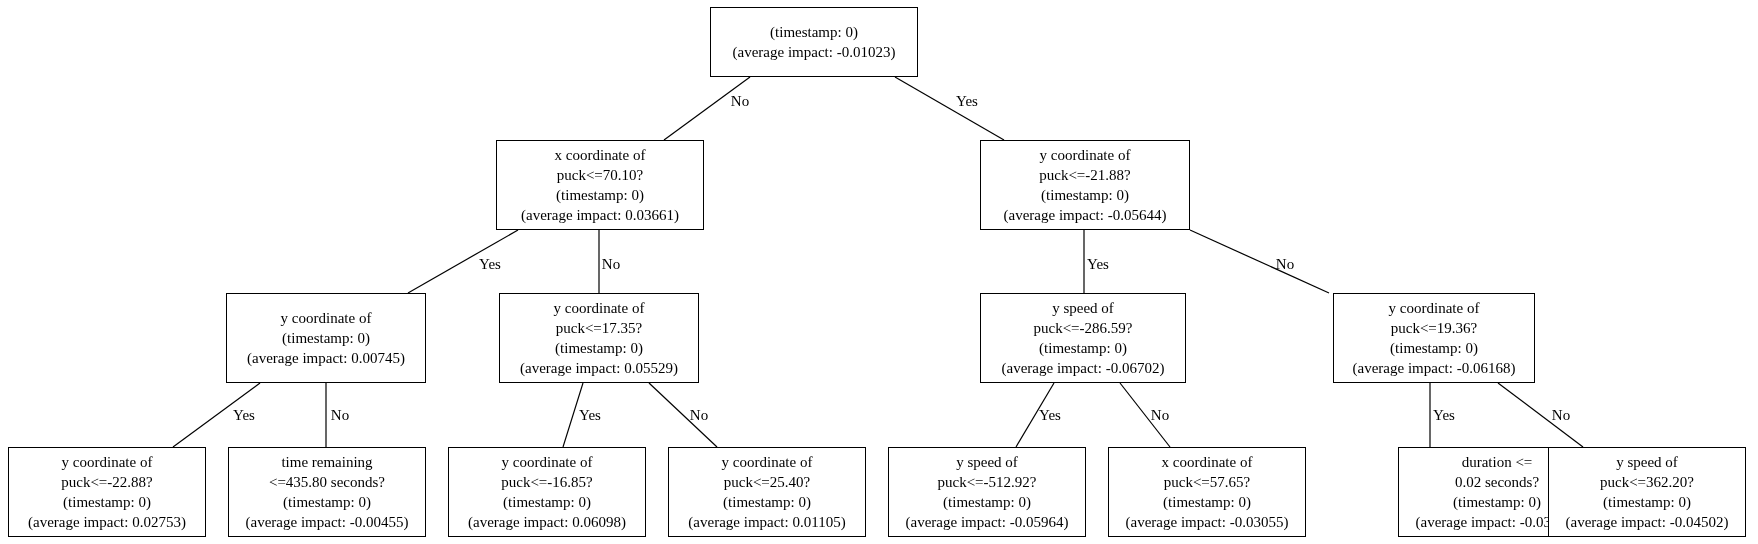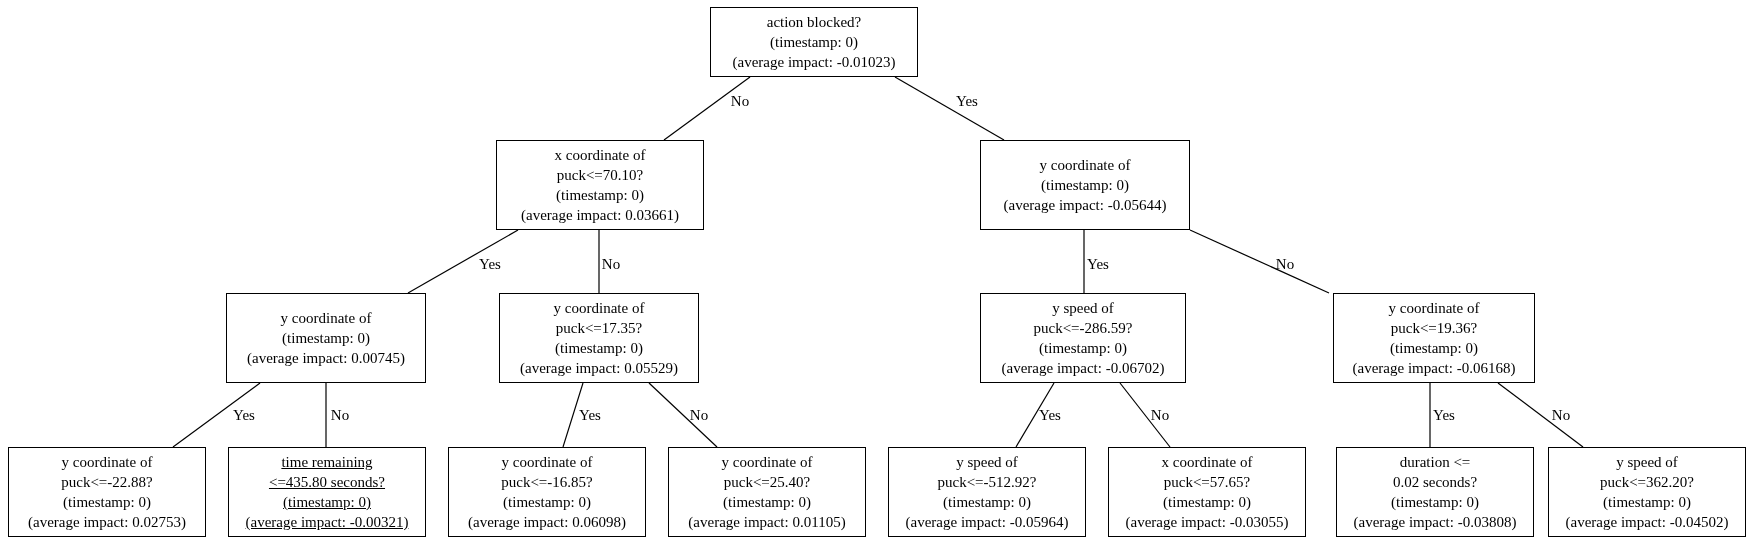--- a/index.html
+++ b/index.html
@@ -61,33 +61,33 @@
     <text x="340" y="420">No</text>
     <text x="590" y="420">Yes</text>
     <text x="699" y="420">No</text>
     <text x="1050" y="420">Yes</text>
     <text x="1160" y="420">No</text>
     <text x="1444" y="420">Yes</text>
     <text x="1561" y="420">No</text>
   </svg>
 
   <div class="node" style="left:710px;top:7px;width:208px;height:70px;">
-    <div class="nl">action blocked?</div>
     <div class="nl">(timestamp: 0)</div>
     <div class="nl">(average impact: -0.01023)</div>
   </div>
 
   <div class="node" style="left:496px;top:140px;width:208px;height:90px;">
     <div class="nl">x coordinate of</div>
     <div class="nl">puck&lt;=70.10?</div>
     <div class="nl">(timestamp: 0)</div>
     <div class="nl">(average impact: 0.03661)</div>
   </div>
   <div class="node" style="left:980px;top:140px;width:210px;height:90px;">
     <div class="nl">y coordinate of</div>
+    <div class="nl">puck&lt;=-21.88?</div>
     <div class="nl">(timestamp: 0)</div>
     <div class="nl">(average impact: -0.05644)</div>
   </div>
 
   <div class="node" style="left:226px;top:293px;width:200px;height:90px;">
     <div class="nl">y coordinate of</div>
     <div class="nl">(timestamp: 0)</div>
     <div class="nl">(average impact: 0.00745)</div>
   </div>
   <div class="node" style="left:499px;top:293px;width:200px;height:90px;">
@@ -108,25 +108,25 @@
     <div class="nl">(timestamp: 0)</div>
     <div class="nl">(average impact: -0.06168)</div>
   </div>
 
   <div class="node" style="left:8px;top:447px;width:198px;height:90px;">
     <div class="nl">y coordinate of</div>
     <div class="nl">puck&lt;=-22.88?</div>
     <div class="nl">(timestamp: 0)</div>
     <div class="nl">(average impact: 0.02753)</div>
   </div>
-  <div class="node" style="left:228px;top:447px;width:198px;height:90px;text-decoration:underline;">
+  <div class="node" style="left:228px;top:447px;width:198px;height:90px;">
     <div class="nl">time remaining</div>
     <div class="nl">&lt;=435.80 seconds?</div>
     <div class="nl">(timestamp: 0)</div>
-    <div class="nl">(average impact: -0.00321)</div>
+    <div class="nl">(average impact: -0.00455)</div>
   </div>
   <div class="node" style="left:448px;top:447px;width:198px;height:90px;">
     <div class="nl">y coordinate of</div>
     <div class="nl">puck&lt;=-16.85?</div>
     <div class="nl">(timestamp: 0)</div>
     <div class="nl">(average impact: 0.06098)</div>
   </div>
   <div class="node" style="left:668px;top:447px;width:198px;height:90px;">
     <div class="nl">y coordinate of</div>
     <div class="nl">puck&lt;=25.40?</div>
@@ -138,21 +138,21 @@
     <div class="nl">puck&lt;=-512.92?</div>
     <div class="nl">(timestamp: 0)</div>
     <div class="nl">(average impact: -0.05964)</div>
   </div>
   <div class="node" style="left:1108px;top:447px;width:198px;height:90px;">
     <div class="nl">x coordinate of</div>
     <div class="nl">puck&lt;=57.65?</div>
     <div class="nl">(timestamp: 0)</div>
     <div class="nl">(average impact: -0.03055)</div>
   </div>
-  <div class="node" style="left:1336px;top:447px;width:198px;height:90px;">
+  <div class="node" style="left:1398px;top:447px;width:198px;height:90px;">
     <div class="nl">duration &lt;=</div>
     <div class="nl">0.02 seconds?</div>
     <div class="nl">(timestamp: 0)</div>
     <div class="nl">(average impact: -0.03808)</div>
   </div>
   <div class="node" style="left:1548px;top:447px;width:198px;height:90px;">
     <div class="nl">y speed of</div>
     <div class="nl">puck&lt;=362.20?</div>
     <div class="nl">(timestamp: 0)</div>
     <div class="nl">(average impact: -0.04502)</div>

